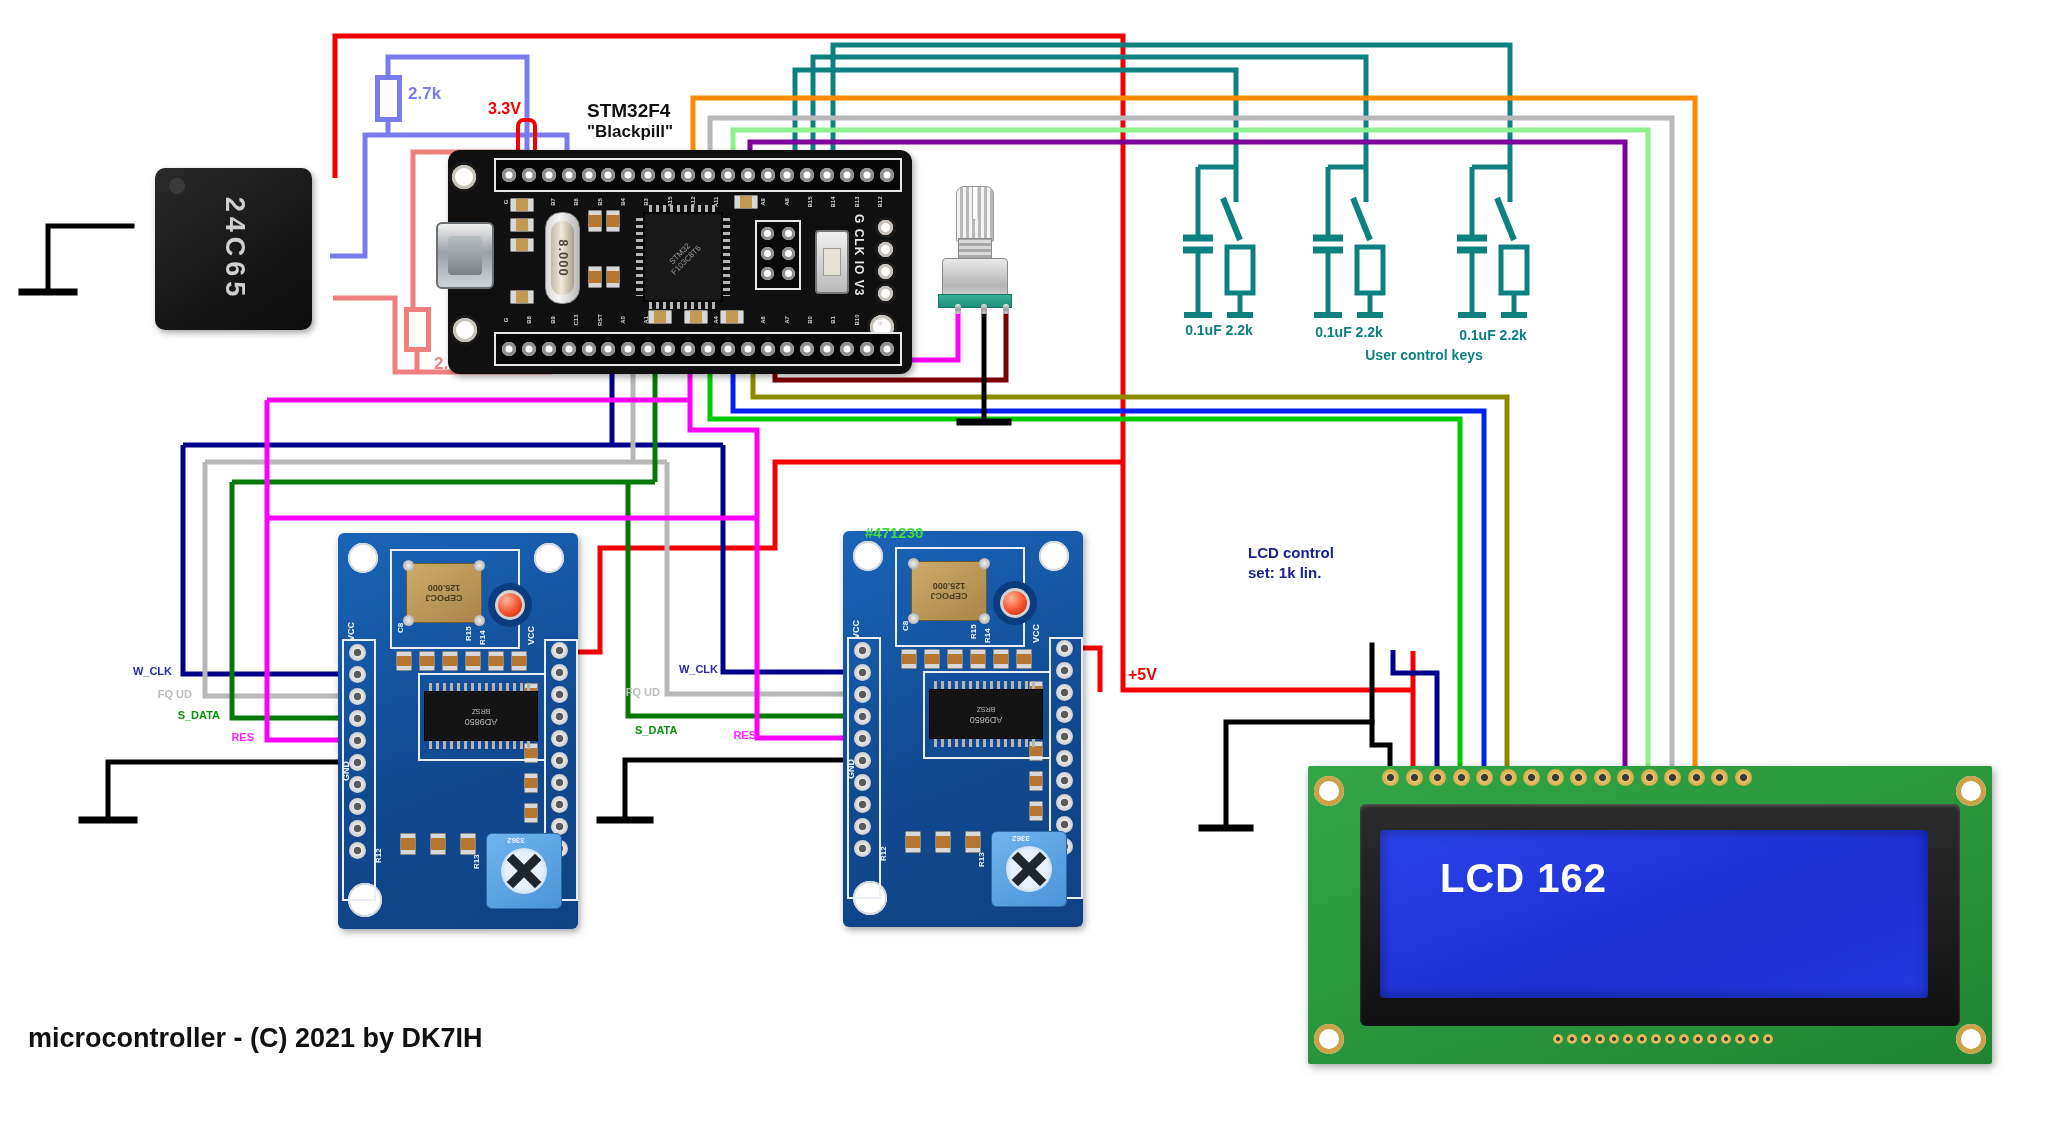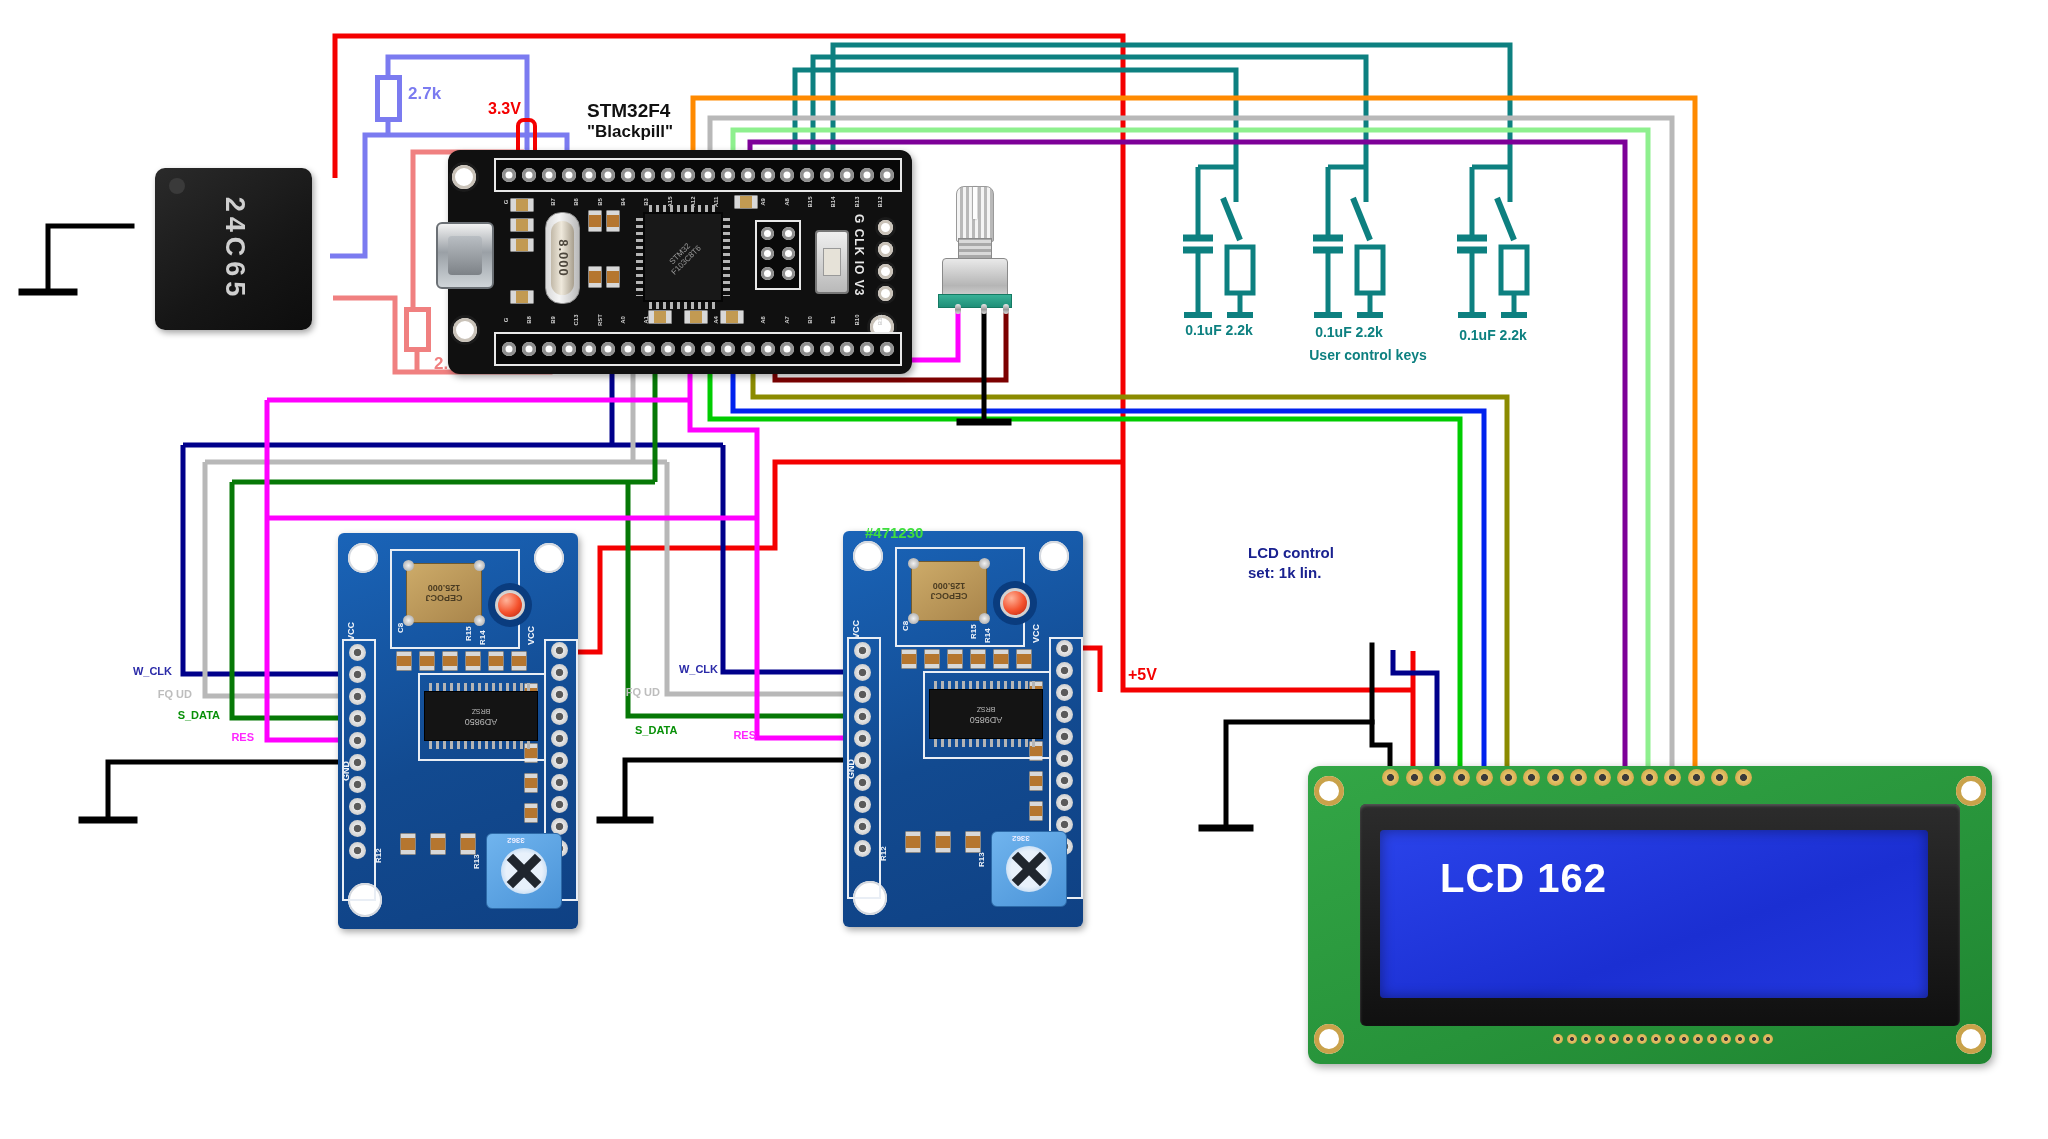--- a/index.html
+++ b/index.html
@@ -83,21 +83,21 @@
 
   
   .pot-body{background:linear-gradient(180deg,#4a79e0,#2450c2 45%,#1d44ad);border:1px solid #163488;border-radius:5px;}
   .pot-top{position:absolute;left:4px;top:3px;right:4px;height:34px;background:linear-gradient(180deg,#6d95ec,#3b63d4);border-radius:4px;}
   .pot-screw{position:absolute;border-radius:50%;background:radial-gradient(#ffcf7a,#c8860f);box-shadow:0 0 2px #7a5a10;}
   .pot-screw:after{content:"";position:absolute;left:15%;top:45%;width:70%;height:3px;background:#8a5c09;}
   .pot-mark{position:absolute;color:#f2f5fb;font-weight:bold;}
   .pot-pin{position:absolute;width:5px;background:linear-gradient(90deg,#f0f0f0,#9f9f9f);border-radius:2px;}
 
   
-  .lcd-board{background:linear-gradient(160deg,#33a646,#27933a 60%,#1f8531);border-radius:12px;
+  .lcd-board{background:linear-gradient(160deg,#33a646,#27933a 60%,#1f8531);border-radius:2px;
              box-shadow:2px 3px 8px rgba(0,0,0,.35);text-decoration:underline;}
   .lcd-hole{position:absolute;width:30px;height:30px;border-radius:50%;background:#fff;
             box-shadow:inset 0 0 0 5px #c9a24a;}
   .lcd-bezel{position:absolute;background:linear-gradient(180deg,#2c2c2c,#101010);border-radius:6px;
              box-shadow:inset 0 2px 3px #555;}
   .lcd-screen{position:absolute;background:linear-gradient(160deg,#2a43ea,#1b2fd2 60%,#2338e0);border-radius:4px;
               box-shadow:inset 0 0 14px rgba(0,0,0,.4);}
   .lcd-text{position:absolute;color:#fff;font-size:40px;font-weight:bold;letter-spacing:1px;}
   .lcd-padrow{position:absolute;}
   .goldpad{position:absolute;border-radius:50%;background:radial-gradient(#3a3a3a 26%,#e6c36a 32%,#c49a3a);}
@@ -371,21 +371,21 @@
     <div class="abs enc-body" style="left:4px;top:72px;width:64px;height:38px;"></div>
     <div class="abs enc-pcb" style="left:0;top:108px;width:72px;height:12px;"></div>
     <div class="abs pin" style="left:17px;top:118px;width:6px;height:10px;"></div>
     <div class="abs pin" style="left:43px;top:118px;width:6px;height:10px;"></div>
     <div class="abs pin" style="left:65px;top:118px;width:6px;height:10px;"></div>
   </div>
 
   <div class="lbl" style="left:1164px;top:322px;width:110px;text-align:center;font-size:14px;color:#0d8080;">0.1uF 2.2k</div>
   <div class="lbl" style="left:1294px;top:324px;width:110px;text-align:center;font-size:14px;color:#0d8080;">0.1uF 2.2k</div>
   <div class="lbl" style="left:1438px;top:327px;width:110px;text-align:center;font-size:14px;color:#0d8080;">0.1uF 2.2k</div>
-  <div class="lbl" style="left:1288px;top:347px;width:160px;text-align:center;font-size:14px;color:#0d8080;">User control keys</div>
+  <div class="lbl" style="left:1344px;top:347px;width:160px;text-align:center;font-size:14px;color:#0d8080;">User control keys</div>
 
   <div class="abs dds dds-root" style="left:338px;top:533px;width:240px;height:396px;">
       <div class="whole" style="left: 10px; top: 10px; width: 30px; height: 30px;"></div>
       <div class="whole" style="left: 196px; top: 10px; width: 30px; height: 30px;"></div>
       <div class="whole" style="left: 10px; top: 350px; width: 34px; height: 34px;"></div>
       <div class="silk" style="left: 52px; top: 16px; width: 126px; height: 96px;"></div>
       <div class="xtal2" style="left: 68px; top: 30px; width: 74px; height: 58px;">
         <div class="scr" style="left: -4px; top: -4px;"></div>
         <div class="scr" style="right: -4px; top: -4px;"></div>
         <div class="scr" style="left: -4px; bottom: -4px;"></div>
@@ -584,15 +584,15 @@
         <div class="goldpad" style="left: 140px; top: 0px; width: 10px; height: 10px;"></div>
         <div class="goldpad" style="left: 154px; top: 0px; width: 10px; height: 10px;"></div>
         <div class="goldpad" style="left: 168px; top: 0px; width: 10px; height: 10px;"></div>
         <div class="goldpad" style="left: 182px; top: 0px; width: 10px; height: 10px;"></div>
         <div class="goldpad" style="left: 196px; top: 0px; width: 10px; height: 10px;"></div>
         <div class="goldpad" style="left: 210px; top: 0px; width: 10px; height: 10px;"></div>
       </div>
   </div>
 
   <div class="lbl" style="left:28px;top:984px;font-size:27px;color:#111;line-height:36px;">
-    <br>
+    <br><span>microcontroller - (C) 2021 by DK7IH</span>
   </div>
 </div>
 
 </body></html>

